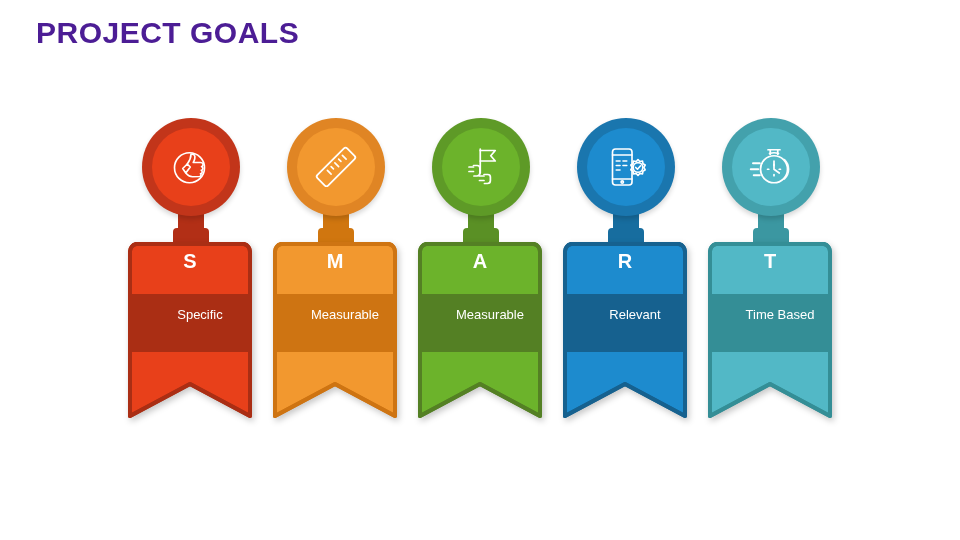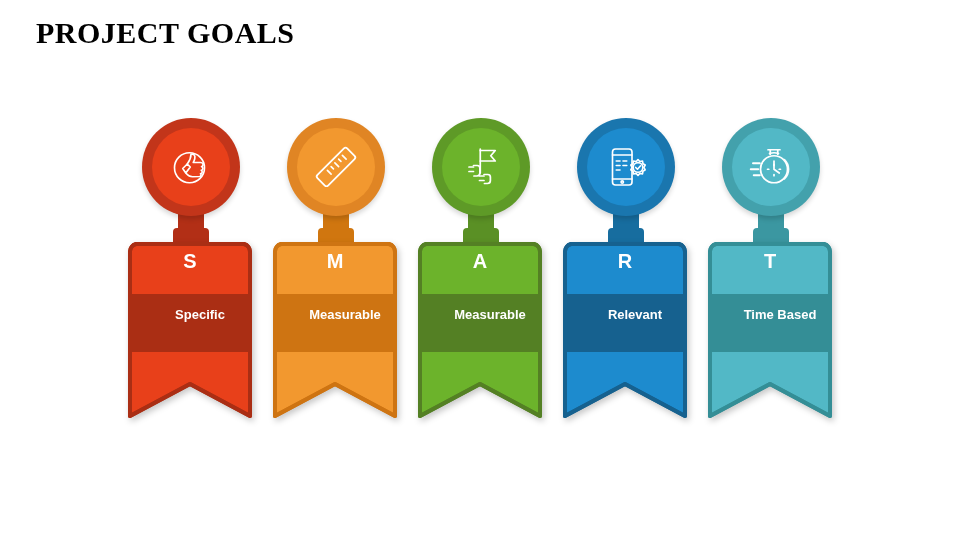--- a/index.html
+++ b/index.html
@@ -123,30 +123,30 @@
     font-family: "Liberation Sans", sans-serif;
     pointer-events: none;
   }
   .ribbon .label {
     position: absolute;
     left: 0;
     top: 65px;
     width: 144px;
     text-align: center;
     font-size: 13px;
-    font-weight: bold;
+    font-weight: normal;
     color: #ffffff;
     font-family: "Liberation Sans", sans-serif;
     pointer-events: none;
   }
 </style>
 </head>
 <body style="background: rgb(255, 255, 255);">
 
-<div id="page-title" style="color: #000000; font-family: Liberation Serif, serif;">PROJECT GOALS</div>
+<div id="page-title" style="color: #4c1d95;">PROJECT GOALS</div>
 
 <div id="board">
     <div class="goal-card" style="left: 118px;">
       <div class="badge-wrap">
         <div class="stem" style="background: rgb(178, 47, 22);"></div>
         <div class="circle-outer" style="background: rgb(194, 53, 26);">
           <div class="circle-inner" style="background: rgb(232, 64, 26);">
     <svg viewBox="0 0 64 64" fill="none" stroke="#ffffff" stroke-width="2.2" stroke-linecap="round" stroke-linejoin="round">
       <circle cx="30" cy="33" r="20"></circle>
       <path d="M21 34 L27 28 L31 32 L25 40 Z"></path>

